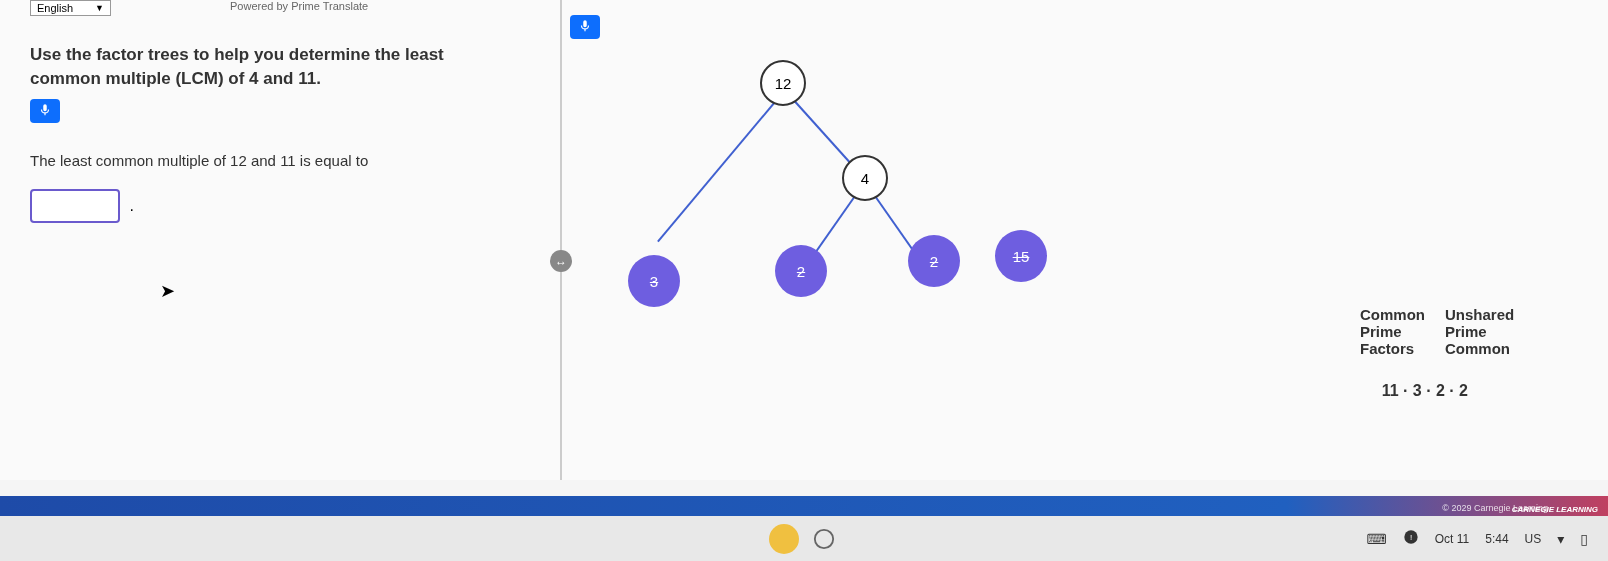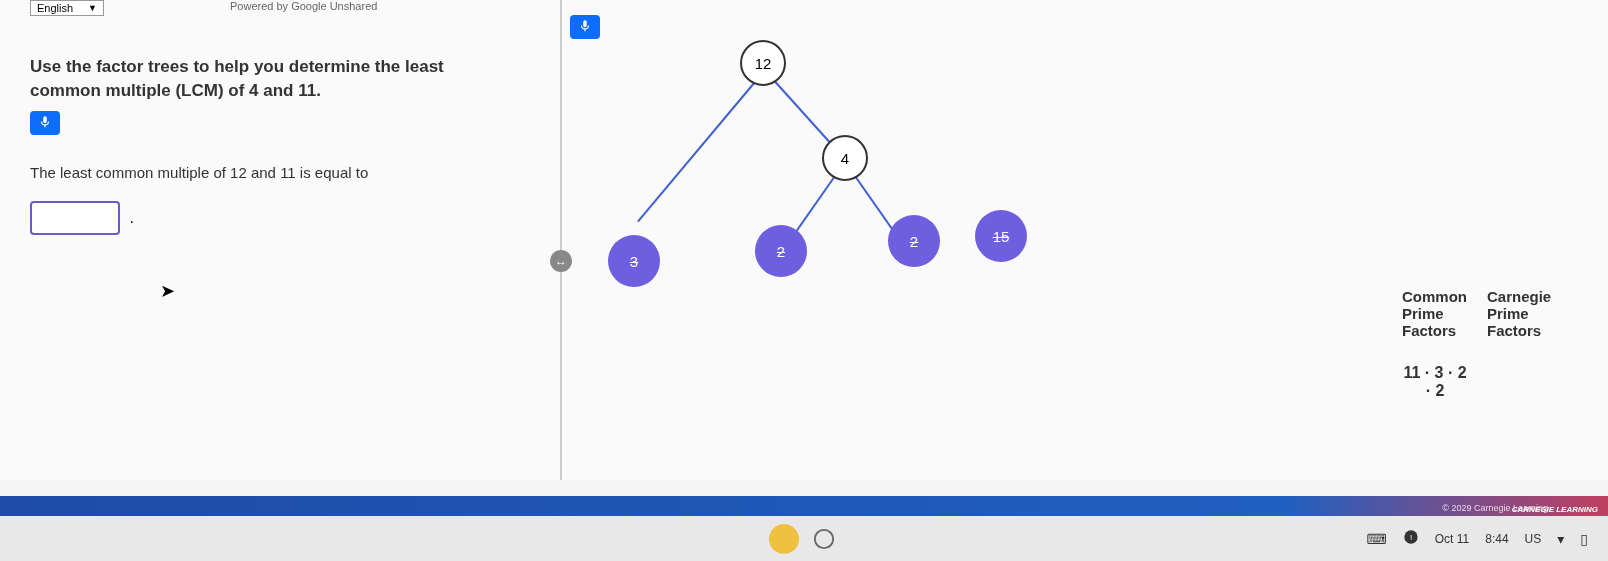--- a/index.html
+++ b/index.html
@@ -16,26 +16,27 @@
       overflow: hidden;
     }
     .main-container {
       display: flex;
       height: 480px;
       background: #fafafa;
       position: relative;
     }
     .left-panel {
       width: 560px;
-      padding: 20px 30px;
+      padding: 8px 30px;
       position: relative;
     }
     .right-panel {
       flex: 1;
       position: relative;
+      padding: 20px;
     }
     .divider {
       position: absolute;
       left: 560px;
       top: 0;
       bottom: 0;
       width: 2px;
       background: #ccc;
     }
     .divider-handle {
@@ -56,21 +57,21 @@
     .lang-select {
       position: absolute;
       top: 0;
       left: 30px;
       border: 1px solid #999;
       padding: 1px 6px;
       font-size: 11px;
       background: white;
       display: flex;
       align-items: center;
-      gap: 15px;
+      gap: 22px;
     }
     .lang-dropdown-icon {
       font-size: 9px;
     }
     .powered-by {
       position: absolute;
       top: 0;
       left: 230px;
       font-size: 11px;
       color: #666;
@@ -159,31 +160,30 @@
       position: absolute;
       background: #4060d0;
       height: 2px;
       transform-origin: left center;
     }
     .factors-section {
       position: absolute;
       bottom: 80px;
       left: 800px;
       right: 100px;
-      margin-left: 42px;
     }
     .factors-headers {
       display: flex;
       gap: 20px;
       font-weight: bold;
       font-size: 15px;
       color: #333;
     }
     .factors-expression {
-      text-align: center;
+      text-align: right;
       margin-top: 25px;
       font-weight: bold;
       font-size: 16px;
       color: #333;
       padding-right: 40px;
     }
     .bottom-bar {
       position: absolute;
       bottom: 45px;
       left: 0;
@@ -253,21 +253,21 @@
     }
   </style>
 </head>
 <body>
 
 <div class="main-container">
   <div class="lang-select">
     <span>English</span>
     <span class="lang-dropdown-icon">▼</span>
   </div>
-  <div class="powered-by">Powered by Google Unshared</div>
+  <div class="powered-by">Powered by Prime Translate</div>
 
   <div class="tts-button-top">
     <svg class="tts-icon-svg" viewBox="0 0 24 24" fill="white">
       <path d="M12 2a3 3 0 0 0-3 3v6a3 3 0 0 0 6 0V5a3 3 0 0 0-3-3zm5 9a5 5 0 0 1-10 0H5a7 7 0 0 0 6 6.9V21h2v-3.1a7 7 0 0 0 6-6.9h-2z"></path>
     </svg>
   </div>
 
   <div class="left-panel">
     <div class="question-text">
       <span>Use the factor trees to help you determine the least</span><br>
@@ -315,21 +315,21 @@
         <span>2</span>
       </div>
       <div class="tree-node node-purple" style="left:415px; top:210px;">
         <span>15</span>
       </div>
     </div>
 
     <div class="factors-section">
       <div class="factors-headers">
         <span>Common Prime Factors</span>
-        <span>Carnegie Prime Factors</span>
+        <span>Unshared Prime Common</span>
       </div>
       <div class="factors-expression">11 · 3 · 2 · 2</div>
     </div>
   </div>
 </div>
 
 <div class="bottom-bar"></div>
 <div class="copyright">© 2029 Carnegie Learning</div>
 <div class="carnegie-logo">CARNEGIE LEARNING</div>
 
@@ -344,18 +344,18 @@
   </div>
   <div class="taskbar-right">
     <span class="tray-icon">⌨</span>
     <span class="tray-icon">
       <svg width="16" height="16" viewBox="0 0 24 24" fill="#333">
           <circle cx="12" cy="12" r="10"></circle>
           <text x="12" y="16" text-anchor="middle" fill="white" font-size="12">!</text>
         </svg>
     </span>
     <span>Oct 11</span>
-    <span>8:44</span>
+    <span>5:44</span>
     <span>US</span>
     <span class="tray-icon">▾</span>
     <span class="tray-icon">▯</span>
   </div>
 </div>
 
 </body></html>

